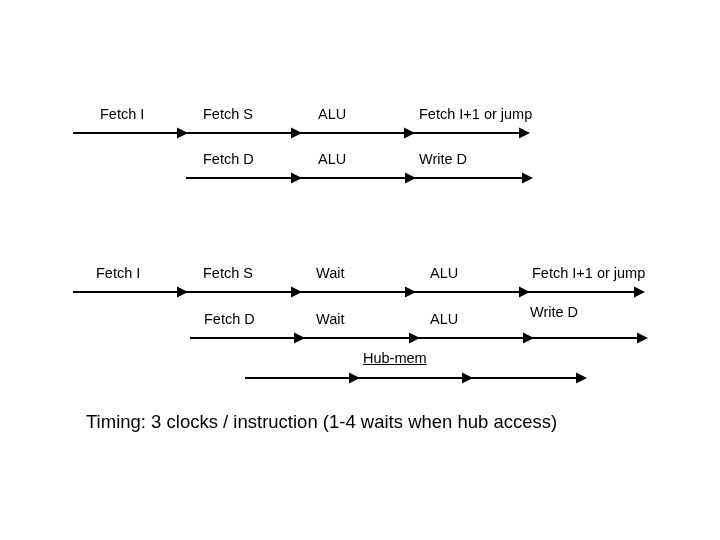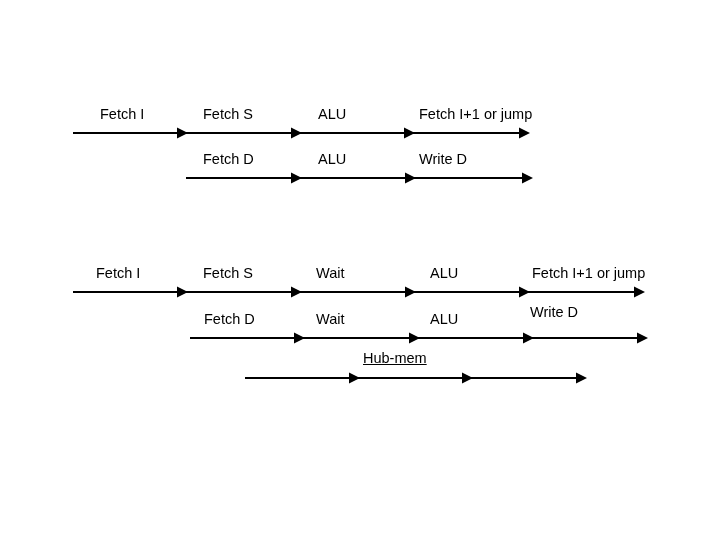--- a/index.html
+++ b/index.html
@@ -121,14 +121,15 @@
 
   <div class="timeline" style="left:245px; top:371px; width:345px;">
     <svg width="345" height="14" viewBox="0 0 345 14" aria-hidden="true">
       <line class="axis-line" x1="0" y1="7" x2="340" y2="7"></line>
       <polygon class="head" points="104,1.5 115,7 104,12.5"></polygon>
       <polygon class="head" points="217,1.5 228,7 217,12.5"></polygon>
       <polygon class="head" points="331,1.5 342,7 331,12.5"></polygon>
     </svg>
   </div>
 
+  <div class="bottom-note" style="left:86px; top:411px;">Timing: 3 clocks / instruction   (1-4 waits when hub access)</div>
 
 </div>
 
 </body></html>

